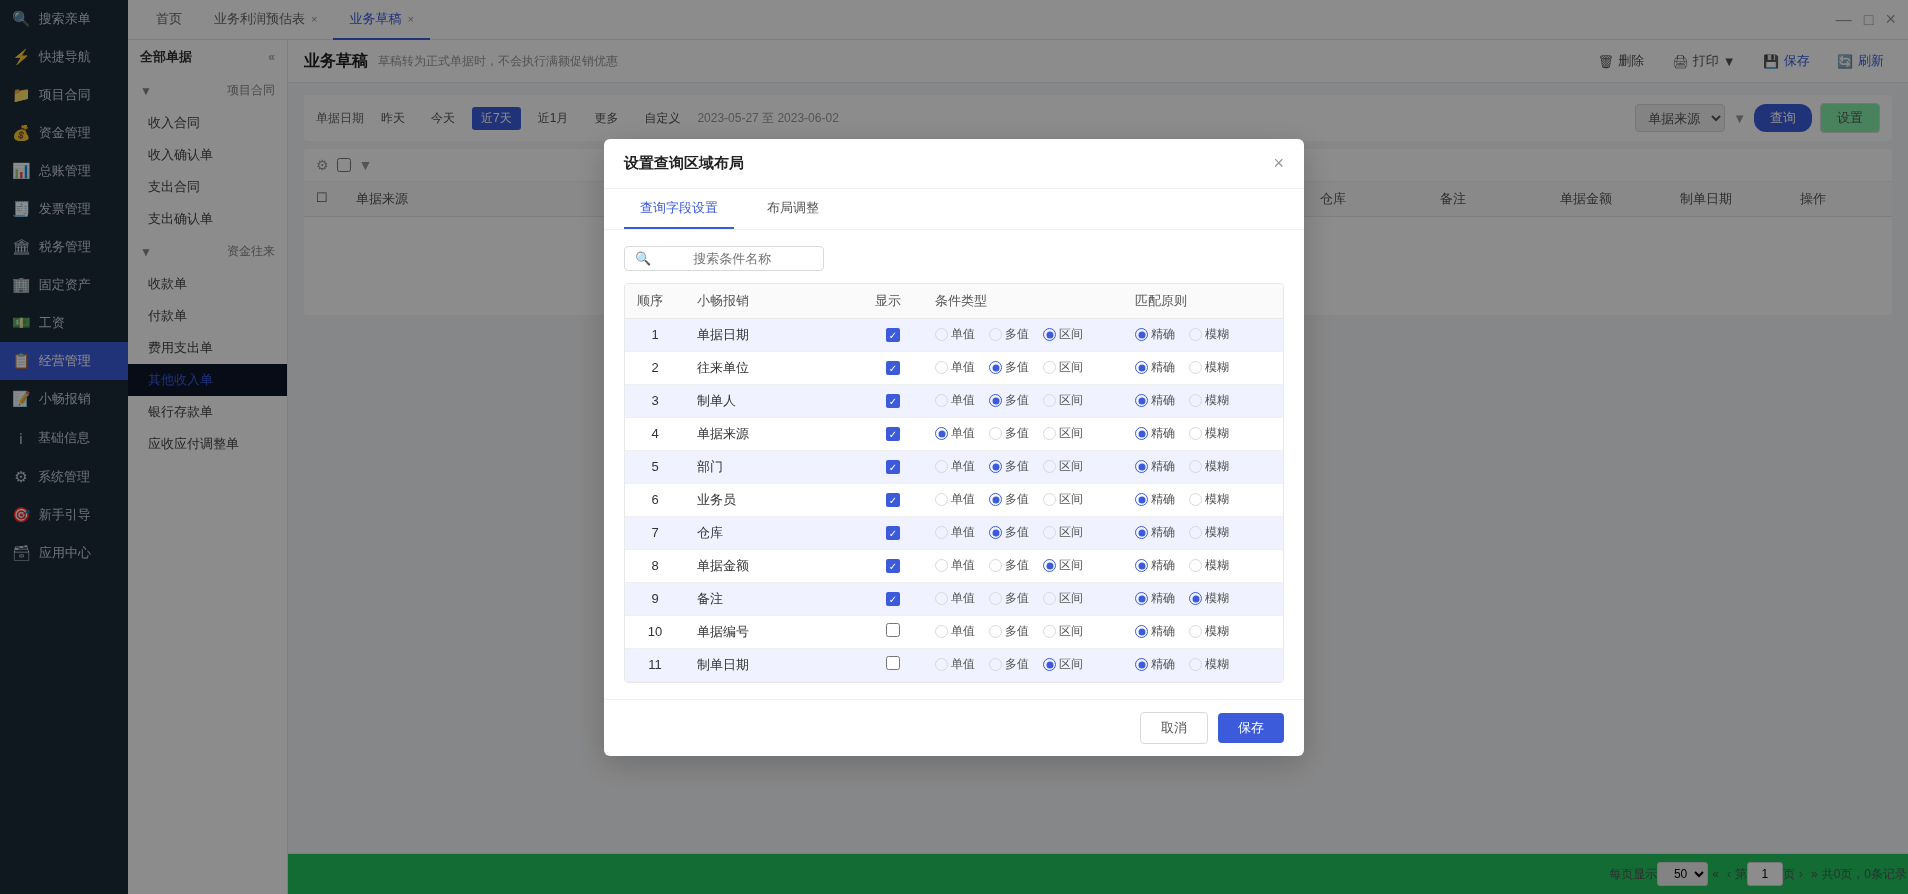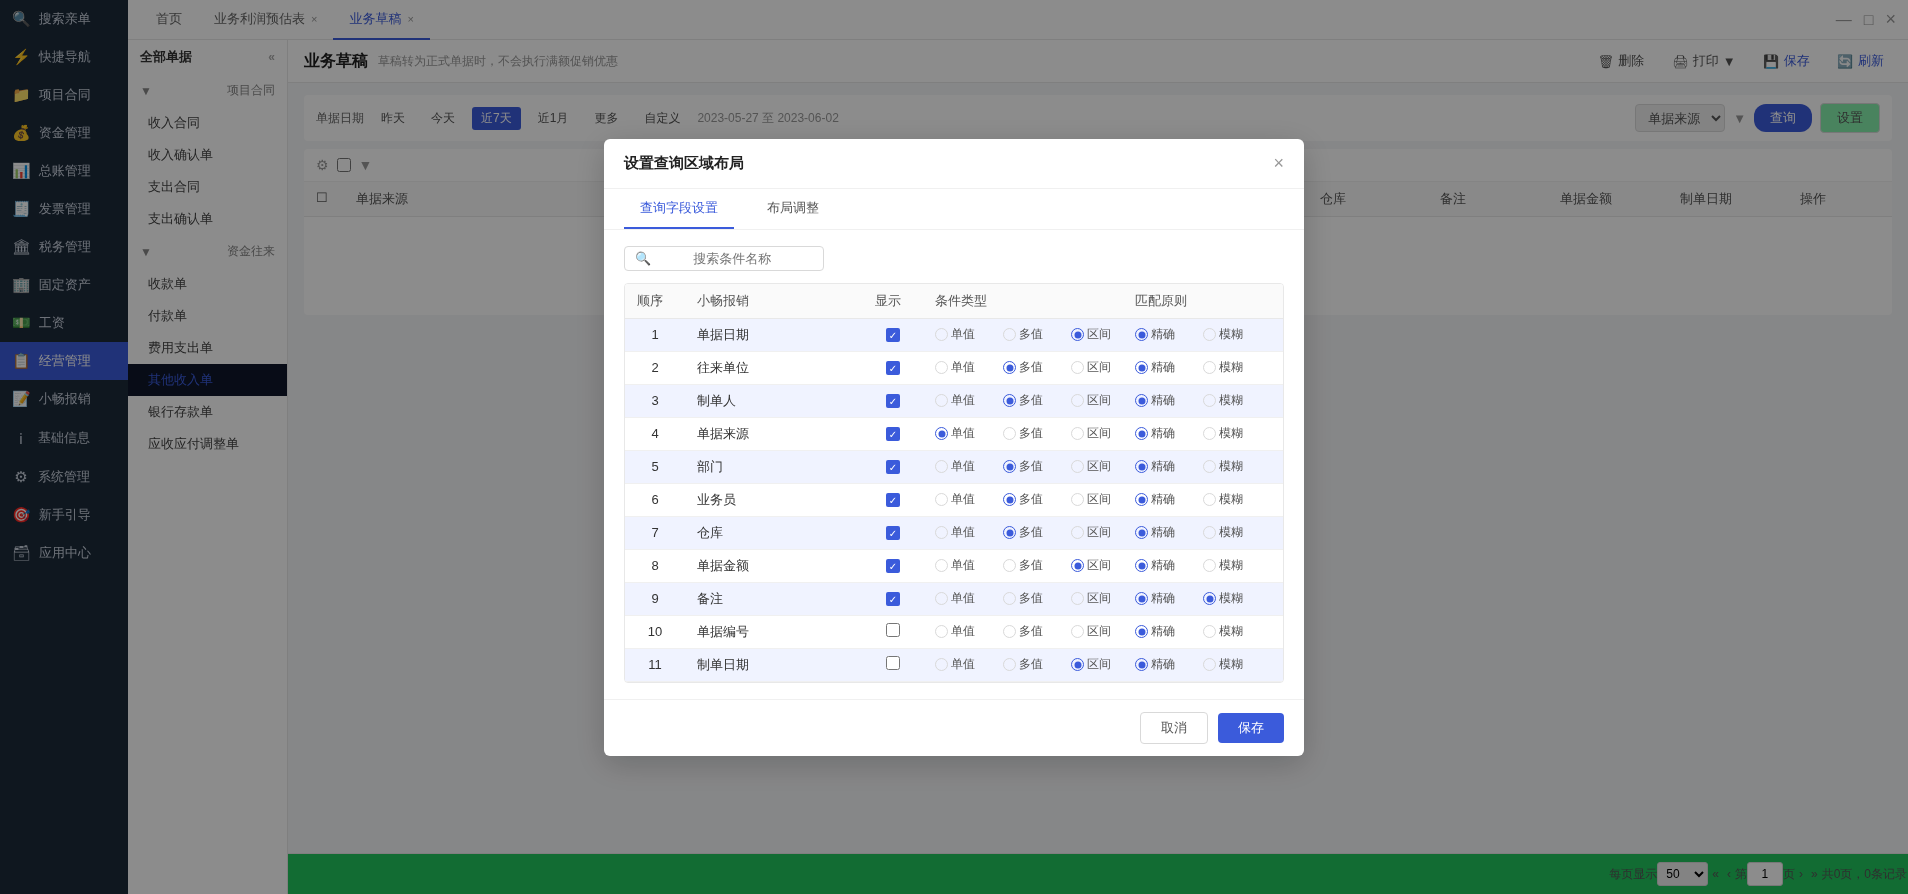--- a/index.html
+++ b/index.html
@@ -90,21 +90,21 @@
     .modal-table tbody tr:nth-child(odd) { background: #f7f8ff; }
     .modal-table tbody tr:nth-child(even) { background: #fff; }
     .modal-table tbody td { padding: 7px 12px; font-size: 13px; color: #333; }
 
     
     .cb { width: 14px; height: 14px; accent-color: #3b5bdb; cursor: pointer; }
     .cb-checked { width: 14px; height: 14px; background: #3b5bdb; border-radius: 2px; display: inline-flex; align-items: center; justify-content: center; }
     .cb-checked::after { content: '✓'; color: #fff; font-size: 10px; }
 
     
-    .radio-group { display: flex; align-items: center; gap: 28px; }
+    .radio-group { display: flex; align-items: center; gap: 14px; }
     .radio-item { display: flex; align-items: center; gap: 3px; font-size: 12px; color: #555; cursor: pointer; }
     .radio-dot {
       width: 13px; height: 13px; border-radius: 50%; border: 1.5px solid #d9d9d9; display: inline-block; position: relative;
     }
     .radio-dot.checked { border-color: #3b5bdb; }
     .radio-dot.checked::after {
       content: ''; position: absolute; width: 7px; height: 7px; background: #3b5bdb; border-radius: 50%;
       top: 50%; left: 50%; transform: translate(-50%, -50%);
     }
 
@@ -743,21 +743,21 @@
 
     <div class="modal-footer">
       <button class="btn-cancel">取消</button>
       <button class="btn-primary">保存</button>
     </div>
   </div>
 </div>
 
 <div class="pagination-bar">
   <span>每页显示</span>
-  <select style="border:1px solid #d9d9d9; border-radius:3px; height:24px; padding:0 4px; font-size:12px;">
+  <select style="border:1px solid #d9d9d9; border-radius:3px; height:24px; padding:0 4px; font-size:12px;text-align:right;">
     <option>50</option>
     <option>100</option>
     <option>200</option>
   </select>
   <span style="cursor:pointer; padding:0 4px;">«</span>
   <span style="cursor:pointer; padding:0 4px;">‹</span>
   <span>第</span>
   <input type="text" value="1" style="width: 36px; border: 1px solid rgb(217, 217, 217); border-radius: 3px; height: 24px; text-align: center; font-size: 12px;">
   <span>页</span>
   <span style="cursor:pointer; padding:0 4px;">›</span>

